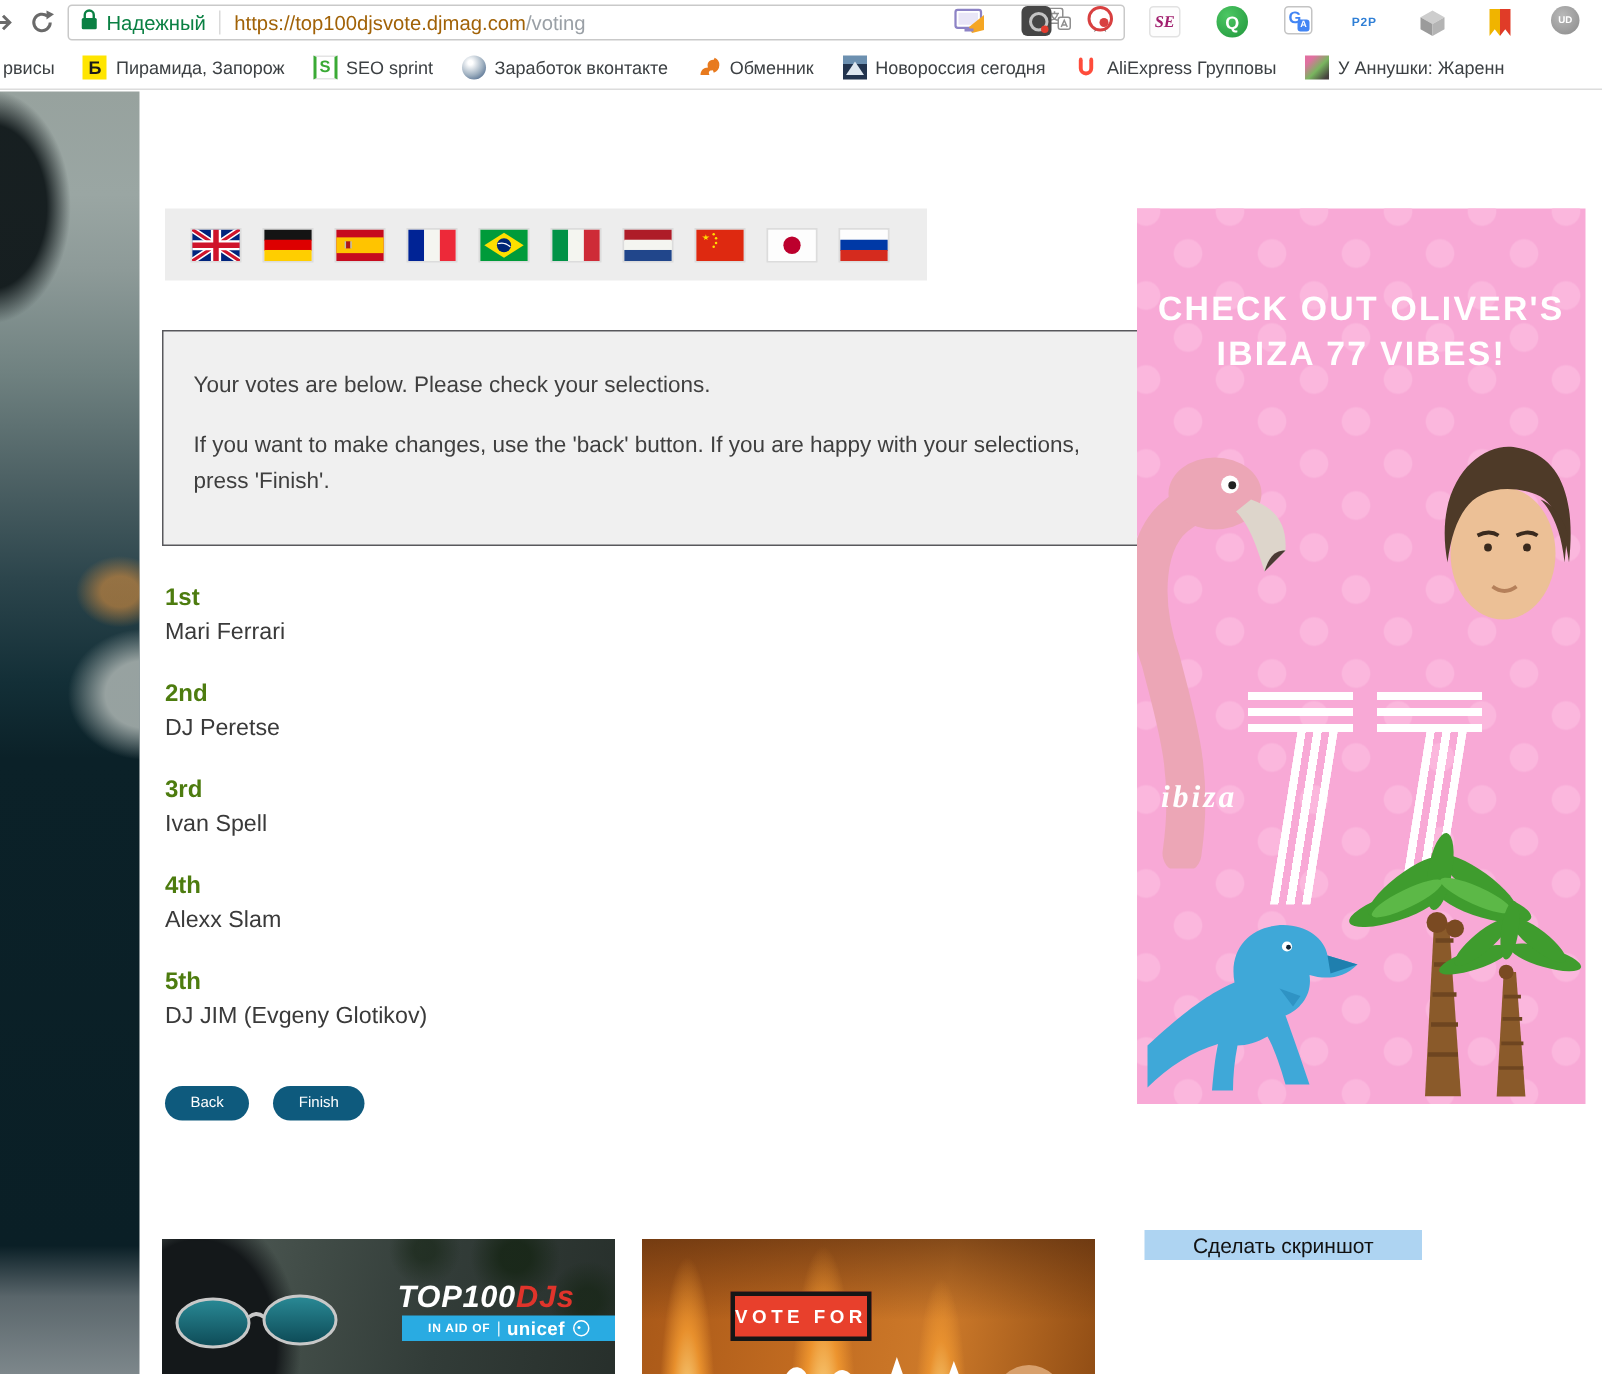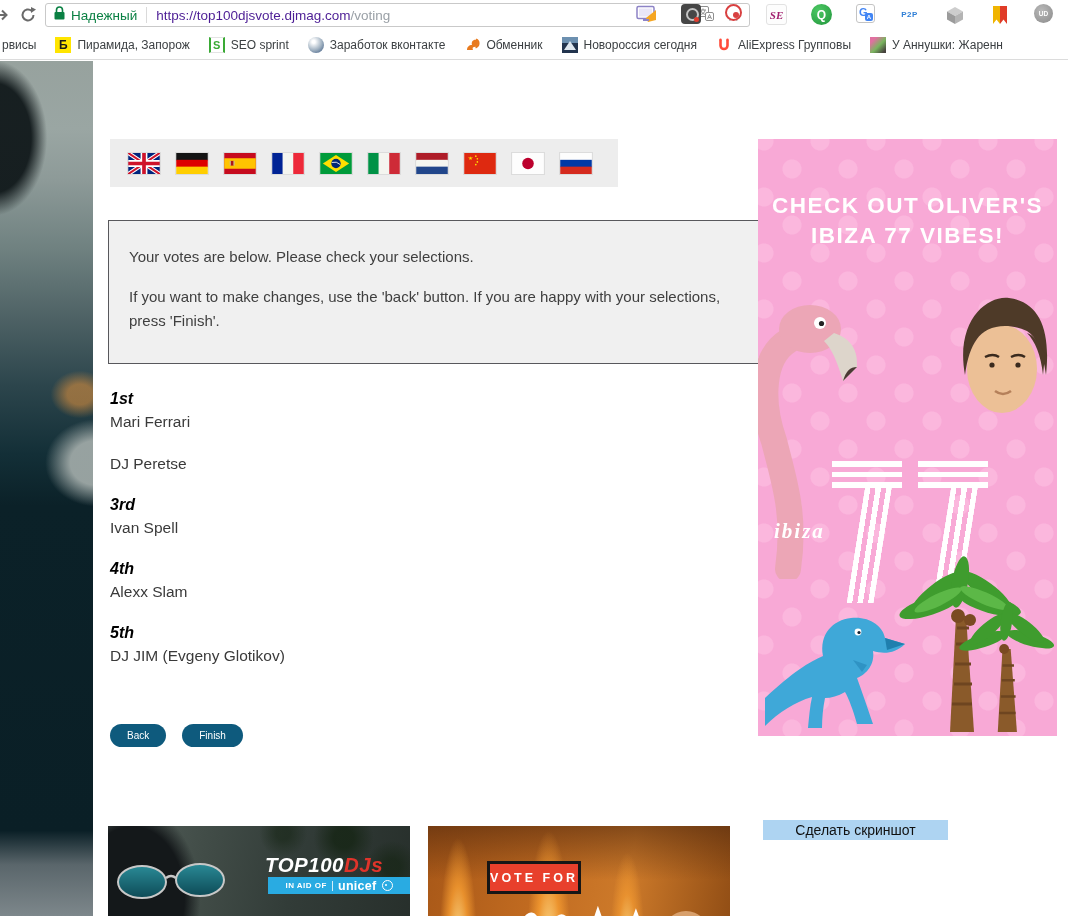--- a/index.html
+++ b/index.html
@@ -13,21 +13,21 @@
   .nav-reload{position:absolute;left:19px;top:6px;cursor:pointer;}
   .omnibox{
     position:absolute;left:45px;top:3px;width:705px;height:24px;box-sizing:border-box;
     border:1px solid #c9c9c9;border-radius:3px;background:#fff;
     display:flex;align-items:center;padding:0 8px;
   }
   .lock{margin-right:6px;flex:0 0 auto;}
   .secure-label{color:#0a8043;font-size:13.5px;margin-right:9px;white-space:nowrap;}
   .omni-div{width:1px;height:16px;background:#dadada;margin-right:9px;}
   .url{font-size:13.5px;white-space:nowrap;}
-  .url .host{color:#4c1d95;}
+  .url .host{color:#a16207;}
   .url .path{color:#9aa0a6;}
   .omni-spacer{flex:1;}
   .omni-translate{flex:0 0 auto;margin-right:12px;}
   .omni-star{flex:0 0 auto;color:#6a6a6a;font-size:17px;line-height:17px;cursor:pointer;}
   .extrow{position:absolute;right:15px;top:4px;display:flex;gap:24px;}
   .ext{width:21px;height:21px;display:flex;align-items:center;justify-content:center;position:relative;cursor:pointer;}
   .ext-seoquake{background:#fdfdfd;border:1px solid #e2e2e2;border-radius:3px;box-sizing:border-box;
     font-family:"Liberation Serif",serif;font-style:italic;font-weight:bold;font-size:11px;color:#a11f6e;}
   .ext-greenq{background:radial-gradient(circle at 35% 30%,#4cc763,#21963c);border-radius:50%;
     color:#fff;font-weight:bold;font-size:12px;}
@@ -76,21 +76,21 @@
   .flag svg{display:block;}
   .notice{
     position:absolute;left:108px;top:159px;width:661px;height:144px;box-sizing:border-box;
     background:#f0f0f0;border:1px solid #58585c;padding:24px 20px;
     font-size:15px;color:#3f3f3f;line-height:1.55;
   }
   .notice p{margin:0;}
   .notice p + p{margin-top:17px;}
   .votes{position:absolute;left:110px;top:327px;width:420px;}
   .vote{margin-bottom:19px;}
-  .vote .pos{font-weight:bold;font-size:16px;line-height:22px;color:#000000;font-style:italic;}
+  .vote .pos{font-weight:bold;font-size:16px;line-height:22px;color:#4d7c0f;}
   .vote .name{font-size:15.5px;line-height:23px;color:#3a3a3a;}
   .btnrow{position:absolute;left:110px;top:663px;display:flex;gap:16px;}
   .pill{
     background:#0e5a7d;color:#fff;border:none;border-radius:15px;
     font-family:"Liberation Sans",sans-serif;font-size:10px;padding:6px 17px;cursor:pointer;
   }
   
   .ad{
     position:absolute;left:758px;top:78px;width:299px;height:597px;overflow:hidden;cursor:pointer;
     background-color:#f8a9d6;
@@ -354,20 +354,21 @@
     <p>Your votes are below. Please check your selections.</p>
     <p>If you want to make changes, use the 'back' button. If you are happy with your selections, press 'Finish'.</p>
   </div>
 
   <div class="votes">
     <div class="vote">
       <div class="pos">1st</div>
       <div class="name">Mari Ferrari</div>
     </div>
     <div class="vote">
+      <div class="pos">2nd</div>
       <div class="name">DJ Peretse</div>
     </div>
     <div class="vote">
       <div class="pos">3rd</div>
       <div class="name">Ivan Spell</div>
     </div>
     <div class="vote">
       <div class="pos">4th</div>
       <div class="name">Alexx Slam</div>
     </div>

